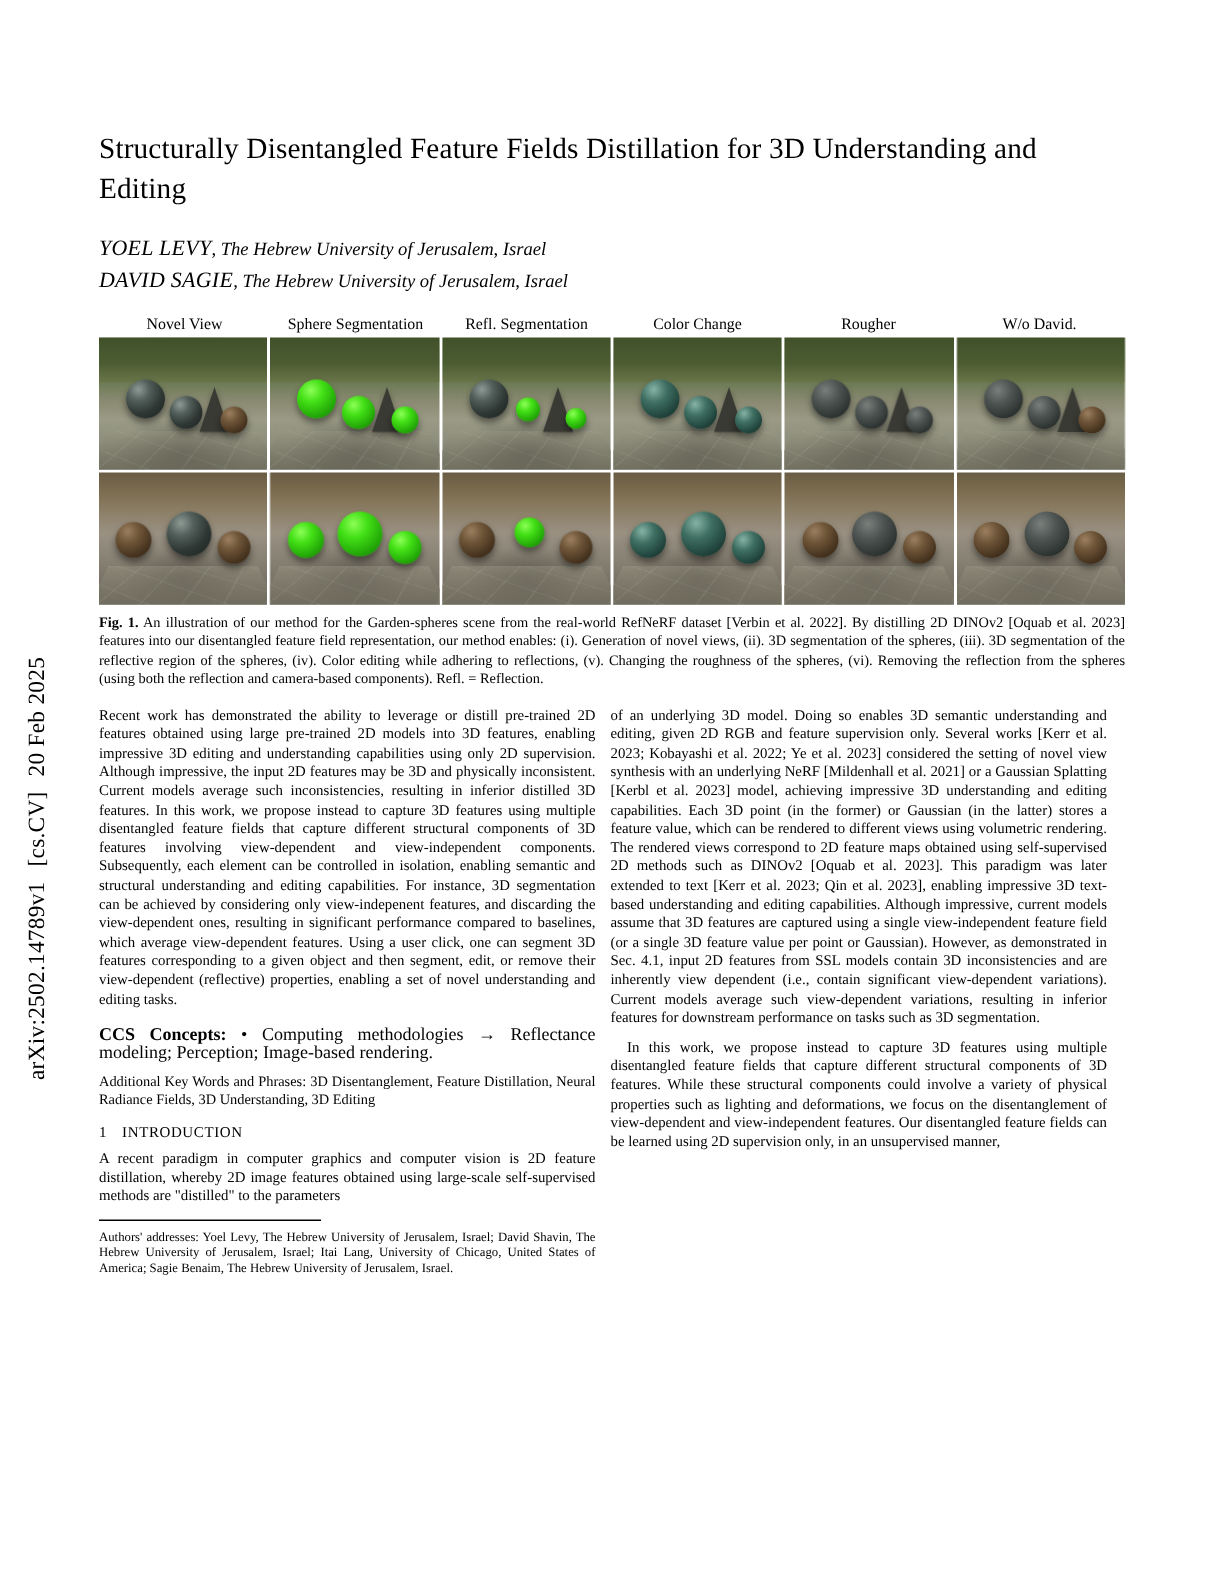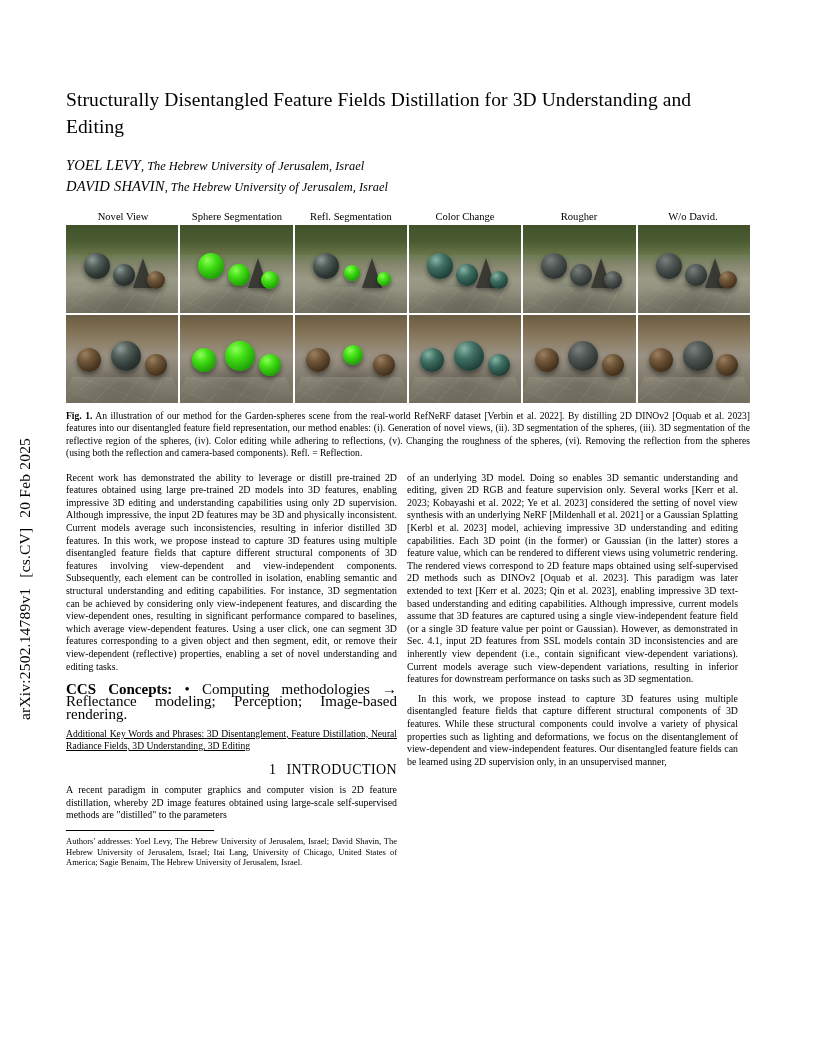--- a/index.html
+++ b/index.html
@@ -196,40 +196,38 @@
   .body-p {
     font-size: 9.9px;
     line-height: 12.6px;
     text-align: justify;
     margin: 0 0 7px 0;
     text-indent: 0;
   }
   .body-p.indent { text-indent: 11px; }
 
   .ccs {
-    font-size: 15px;
+    font-size: 12px;
     line-height: 12.2px;
     text-align: justify;
     margin: 10px 0 8px 0;
   }
   .ccs b { font-weight: bold; }
   .kw {
     font-size: 9.6px;
     line-height: 12.2px;
     text-align: justify;
     margin: 0 0 4px 0;
-    text-decoration: underline;
   }
 
   .sec-head {
-    font-size: 14px;
+    font-size: 10px;
     margin: 10px 0 6px 0;
     font-variant: small-caps;
     letter-spacing: 0.4px;
-    text-align: right;
   }
   .sec-head .num { margin-right: 10px; }
 
   .footnote-rule {
     width: 148px;
     height: 1px;
     background: #000;
     margin: 8px 0 5px 0;
   }
   .footnote {
@@ -249,21 +247,21 @@
 
   <div class="content">
 
     <h1 class="title">Structurally Disentangled Feature Fields Distillation for 3D Understanding and Editing</h1>
 
     <div class="authors">
       <div class="author-line">
         <span class="author-name">YOEL LEVY</span><span class="author-aff">, The Hebrew University of Jerusalem, Israel</span>
       </div>
       <div class="author-line">
-        <span class="author-name">DAVID SHAVIN</span><span class="author-aff">, The Hebrew University of Jerusalem, Israel</span>
+        <span class="author-name">DAVID SAGIE</span><span class="author-aff">, The Hebrew University of Jerusalem, Israel</span>
       </div>
     </div>
 
     <div class="figure">
 
       <div class="fig-headers">
         <div class="col">Novel View</div>
         <div class="col">Sphere Segmentation</div>
         <div class="col">Refl. Segmentation</div>
         <div class="col">Color Change</div>

